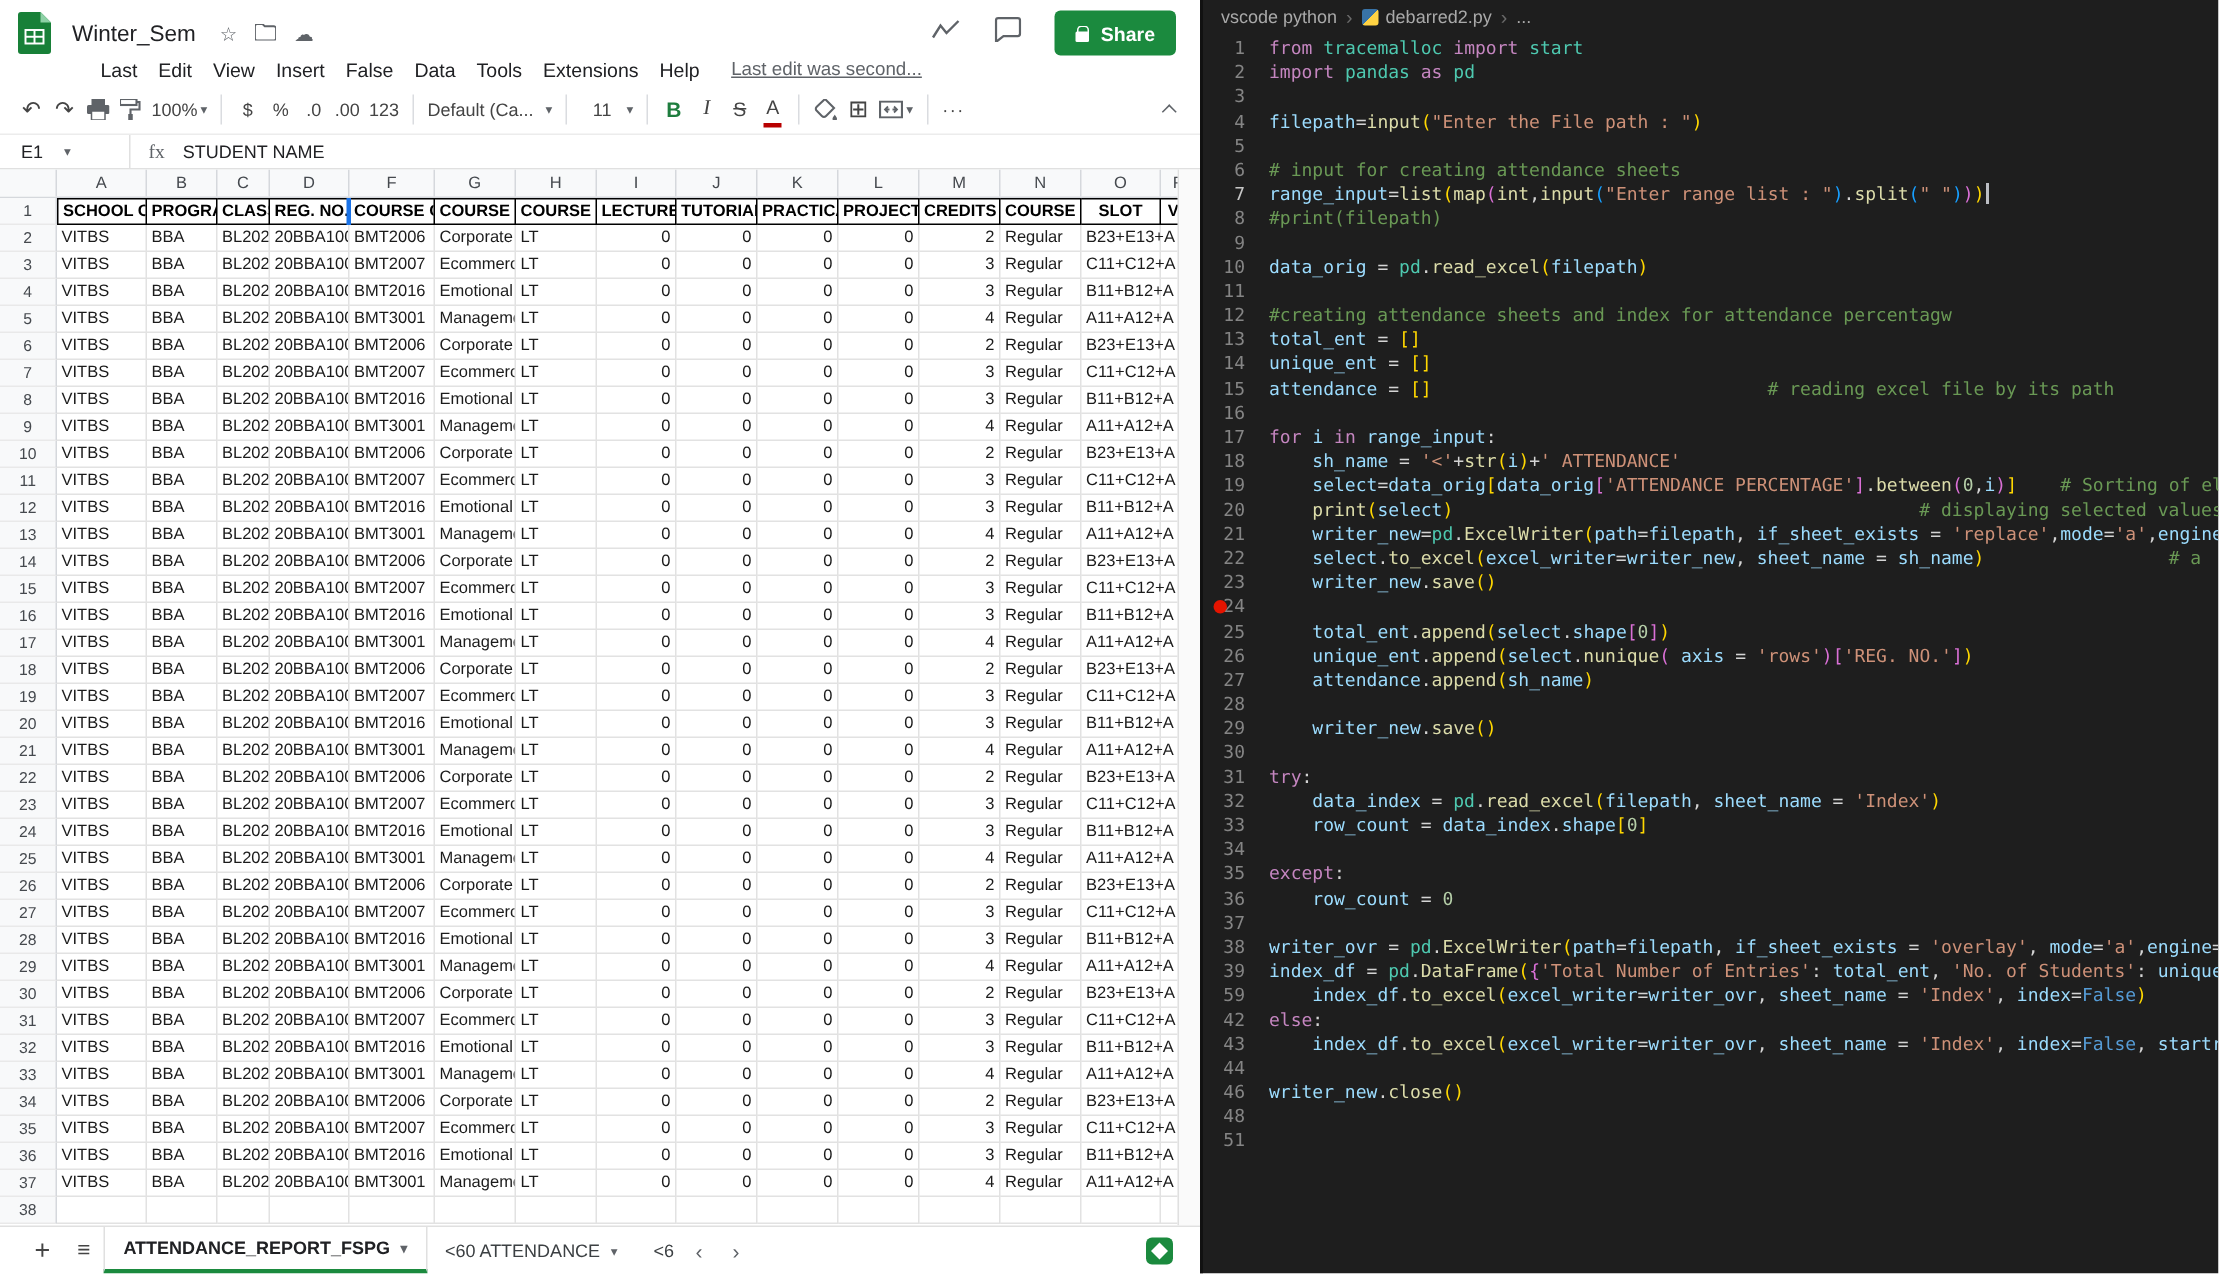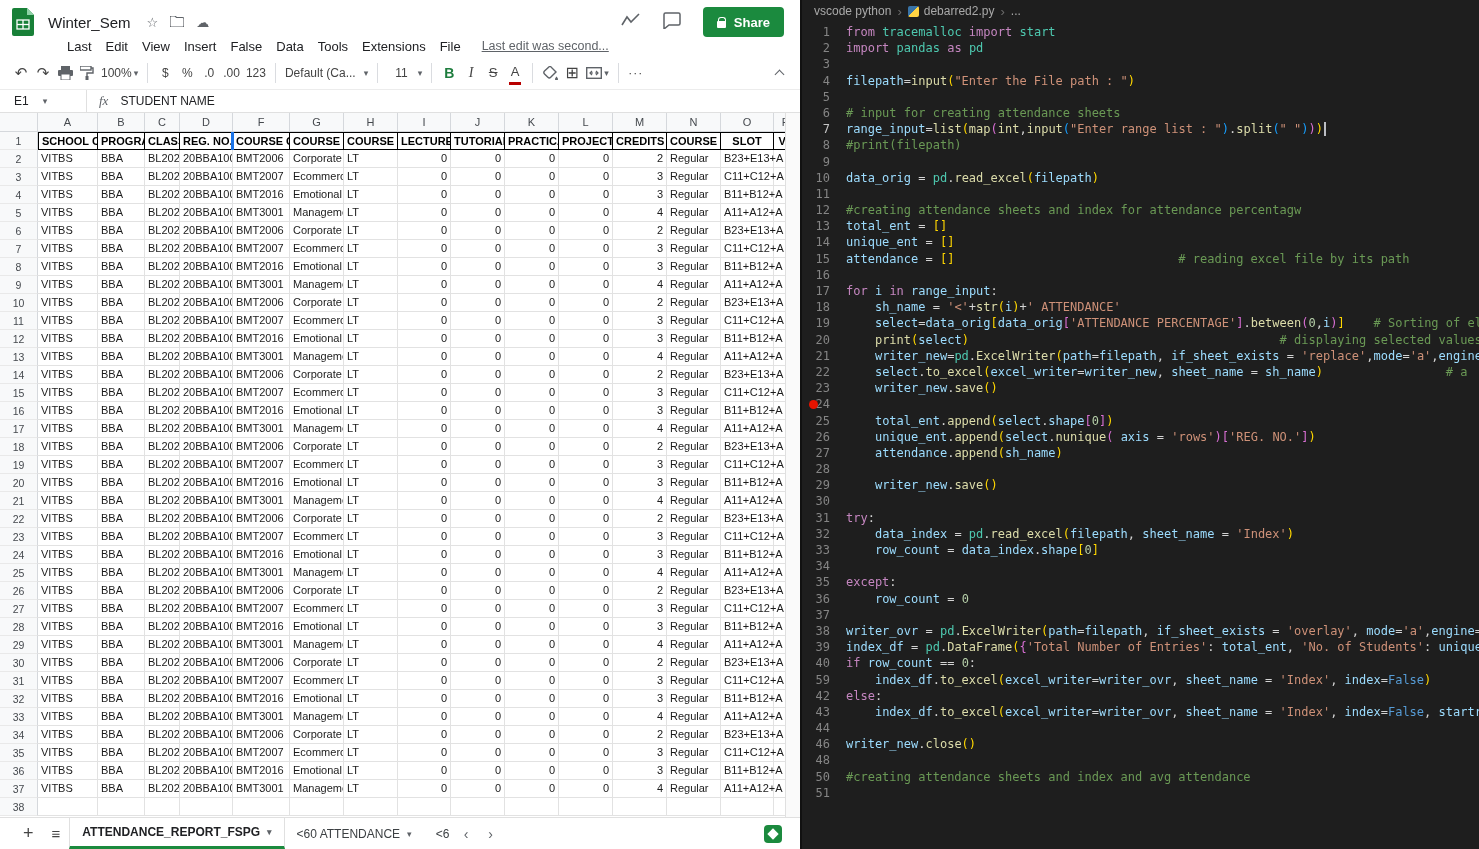--- a/index.html
+++ b/index.html
@@ -33,21 +33,21 @@
   .ital-i{font-style:italic;font-family:"Liberation Serif",serif;font-size:14px}
   .strike-s{text-decoration:line-through;font-size:13px}
   .acolor{position:relative;font-size:13px;padding-bottom:2px}
   .acolor i{position:absolute;left:50%;transform:translateX(-50%);bottom:0;width:12px;height:3px;background:#b80000}
   .collapse-btn{margin-left:auto;color:#5f6368}
   .chev-up{display:inline-block;width:7px;height:7px;border-left:1.5px solid #5f6368;border-top:1.5px solid #5f6368;transform:rotate(45deg);margin-top:4px}
 
   .formula-bar{height:23px;flex:none;display:flex;align-items:center;border-bottom:1px solid #e0e0e0;font-size:12px}
   .name-box{width:86px;padding-left:14px;display:flex;align-items:center;gap:14px;color:#202124;height:100%;flex:none}
   .fb-sep{width:1px;height:100%;background:#e0e0e0;flex:none}
-  .fx{font-style:italic;font-family:"Liberation Serif",serif;color:#5f6368;margin:0 12px;font-size:13px}
+  .fx{font-family:"Liberation Serif",serif;color:#5f6368;margin:0 12px;font-size:13px}
   .formula-value{color:#202124}
 
   .grid-wrap{display:flex;height:704px;flex:none}
   .grid-area{width:785px;overflow:hidden;position:relative}
   .vscroll{width:15px;background:#fafafa;border-left:1px solid #e0e0e0}
   .letters-row{display:flex;height:19px;background:#f8f9fa;border-bottom:1px solid #d5d8dc}
   .corner{width:38px;flex:none;border-right:1px solid #d5d8dc;background:#f8f9fa}
   .col-letter{flex:none;border-right:1px solid #d5d8dc;text-align:center;font-size:11px;color:#45494e;line-height:19px}
   .grid-row{display:flex;height:18px}
   .row-num{width:38px;flex:none;background:#f8f9fa;border-right:1px solid #d5d8dc;border-bottom:1px solid #e9e9e9;font-size:10.5px;color:#45494e;text-align:center;line-height:18px}
@@ -138,21 +138,21 @@
       <div class="menubar">
         <span style="display:flex">
             <span class="menu-item">Last</span>
             <span class="menu-item">Edit</span>
             <span class="menu-item">View</span>
             <span class="menu-item">Insert</span>
             <span class="menu-item">False</span>
             <span class="menu-item">Data</span>
             <span class="menu-item">Tools</span>
             <span class="menu-item">Extensions</span>
-            <span class="menu-item">File</span>
+            <span class="menu-item">Help</span>
           </span>
         <span class="last-edit">Last edit was second...</span>
       </div>
     </div>
 
     <div class="toolbar">
       <span class="tbtn" style="font-size:15px">↶</span>
       <span class="tbtn" style="font-size:15px">↷</span>
       <span class="tbtn">
         <svg width="15" height="14" viewBox="0 0 15 14">
@@ -1132,24 +1132,20 @@
         </div>
         <div class="code-line">
           <span class="ln">38</span>
           <span class="lt"><span class="tk-v">writer_ovr</span><span class="tk-p"> = </span><span class="tk-m">pd</span><span class="tk-p">.</span><span class="tk-f">ExcelWriter</span><span class="tk-b1">(</span><span class="tk-v">path</span><span class="tk-p">=</span><span class="tk-v">filepath</span><span class="tk-p">, </span><span class="tk-v">if_sheet_exists</span><span class="tk-p"> = </span><span class="tk-s">'overlay'</span><span class="tk-p">, </span><span class="tk-v">mode</span><span class="tk-p">=</span><span class="tk-s">'a'</span><span class="tk-p">,</span><span class="tk-v">engine</span><span class="tk-p">=</span></span>
         </div>
         <div class="code-line">
           <span class="ln">39</span>
           <span class="lt"><span class="tk-v">index_df</span><span class="tk-p"> = </span><span class="tk-m">pd</span><span class="tk-p">.</span><span class="tk-f">DataFrame</span><span class="tk-b1">(</span><span class="tk-b2">{</span><span class="tk-s">'Total Number of Entries'</span><span class="tk-p">: </span><span class="tk-v">total_ent</span><span class="tk-p">, </span><span class="tk-s">'No. of Students'</span><span class="tk-p">: </span><span class="tk-v">unique_ent</span></span>
         </div>
         <div class="code-line">
-          <span class="ln">40</span>
-          <span class="lt"><span class="tk-k">if</span><span class="tk-p"> </span><span class="tk-v">row_count</span><span class="tk-p"> == </span><span class="tk-n">0</span><span class="tk-p">:</span></span>
-        </div>
-        <div class="code-line">
           <span class="ln">59</span>
           <span class="lt"><span class="tk-p">    </span><span class="tk-v">index_df</span><span class="tk-p">.</span><span class="tk-f">to_excel</span><span class="tk-b1">(</span><span class="tk-v">excel_writer</span><span class="tk-p">=</span><span class="tk-v">writer_ovr</span><span class="tk-p">, </span><span class="tk-v">sheet_name</span><span class="tk-p"> = </span><span class="tk-s">'Index'</span><span class="tk-p">, </span><span class="tk-v">index</span><span class="tk-p">=</span><span class="tk-kb">False</span><span class="tk-b1">)</span></span>
         </div>
         <div class="code-line">
           <span class="ln">42</span>
           <span class="lt"><span class="tk-k">else</span><span class="tk-p">:</span></span>
         </div>
         <div class="code-line">
           <span class="ln">43</span>
           <span class="lt"><span class="tk-p">    </span><span class="tk-v">index_df</span><span class="tk-p">.</span><span class="tk-f">to_excel</span><span class="tk-b1">(</span><span class="tk-v">excel_writer</span><span class="tk-p">=</span><span class="tk-v">writer_ovr</span><span class="tk-p">, </span><span class="tk-v">sheet_name</span><span class="tk-p"> = </span><span class="tk-s">'Index'</span><span class="tk-p">, </span><span class="tk-v">index</span><span class="tk-p">=</span><span class="tk-kb">False</span><span class="tk-p">, </span><span class="tk-v">startrow</span></span>
@@ -1160,23 +1156,19 @@
         </div>
         <div class="code-line">
           <span class="ln">46</span>
           <span class="lt"><span class="tk-v">writer_new</span><span class="tk-p">.</span><span class="tk-f">close</span><span class="tk-b1">()</span></span>
         </div>
         <div class="code-line">
           <span class="ln">48</span>
           <span class="lt"></span>
         </div>
         <div class="code-line">
-          <span class="ln">50</span>
-          <span class="lt"><span class="tk-c">#creating attendance sheets and index and avg attendance</span></span>
-        </div>
-        <div class="code-line">
           <span class="ln">51</span>
           <span class="lt"></span>
         </div>
       </div>
   </div>
 
 </div>
 
 </body></html>

